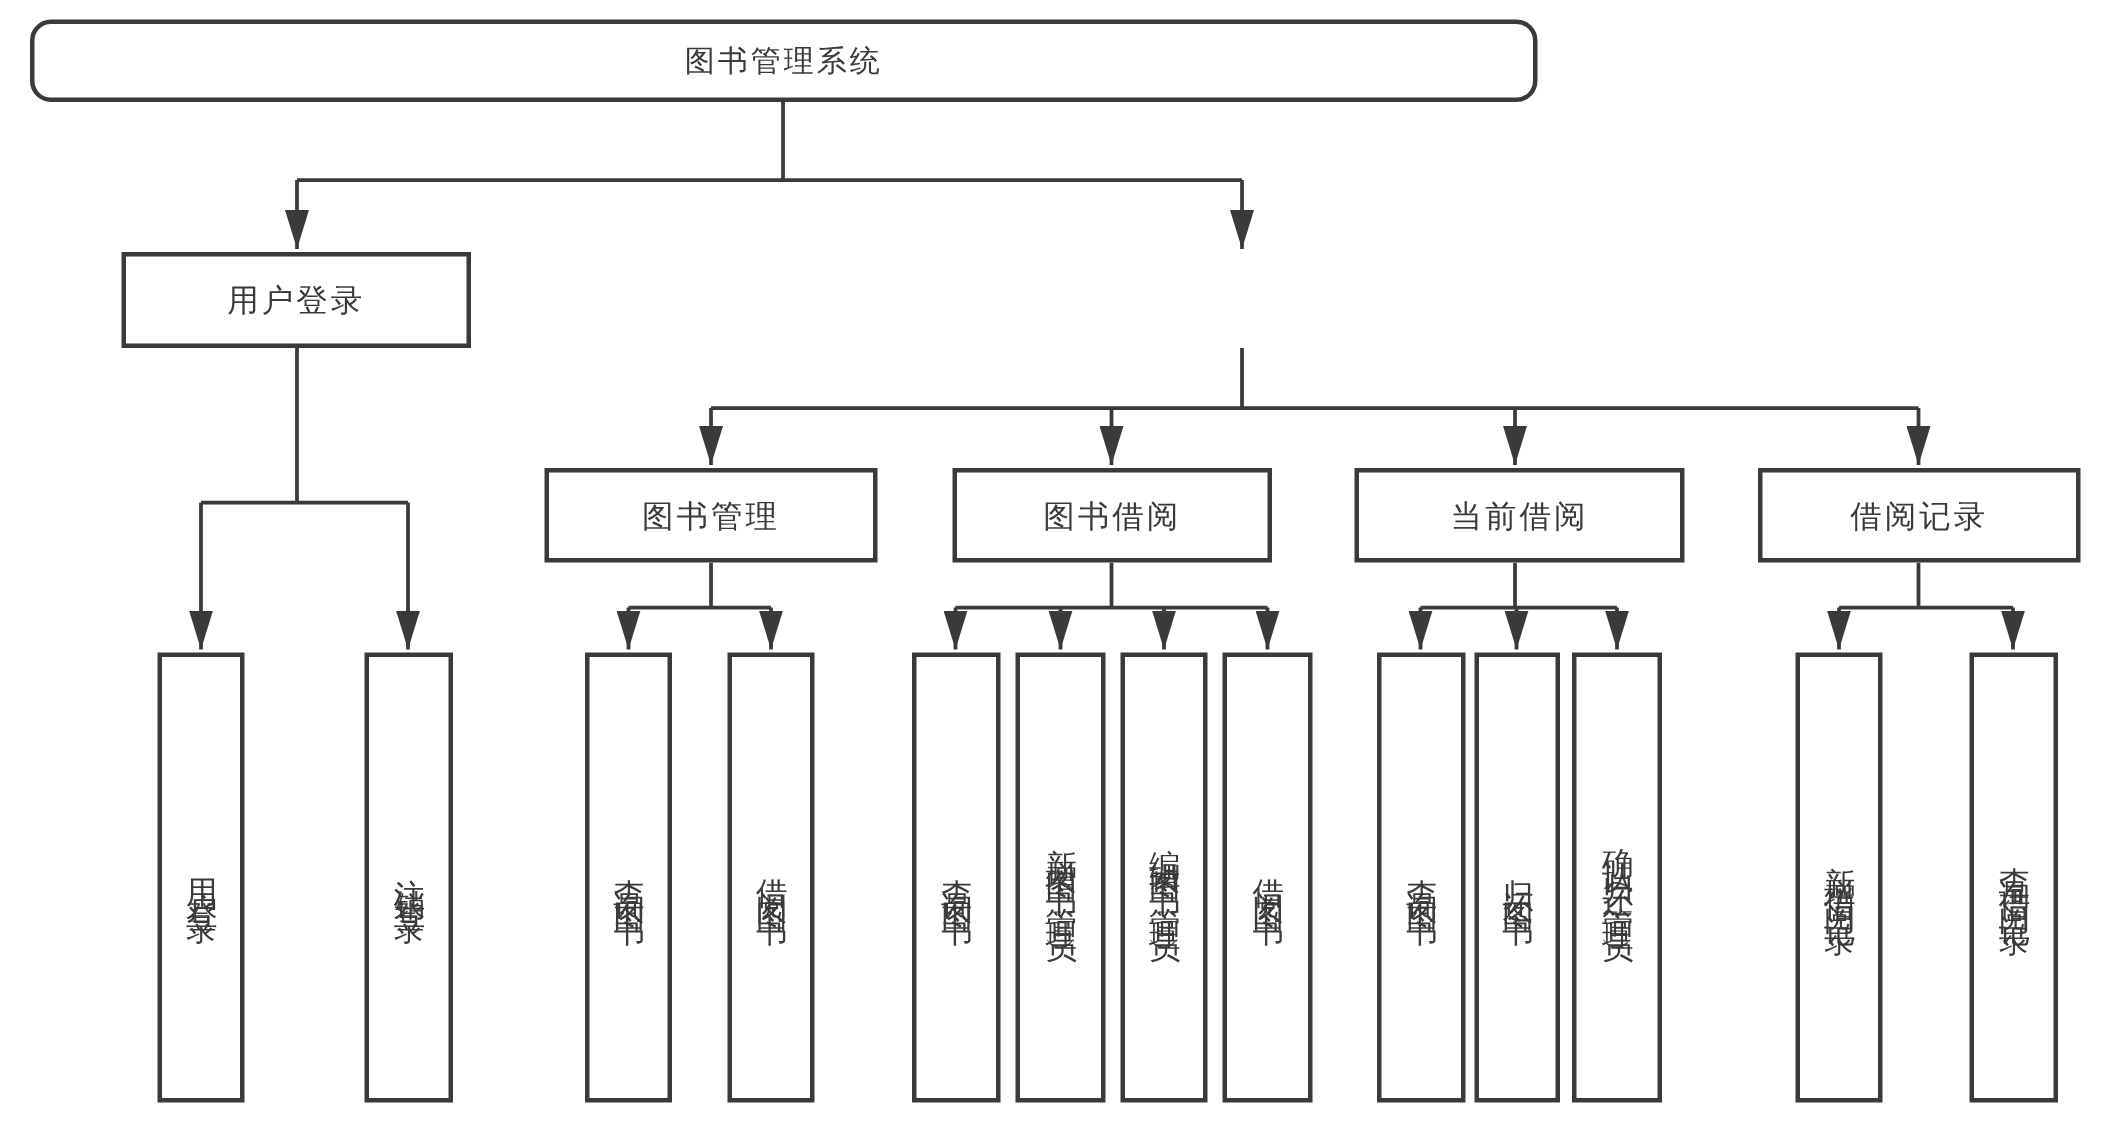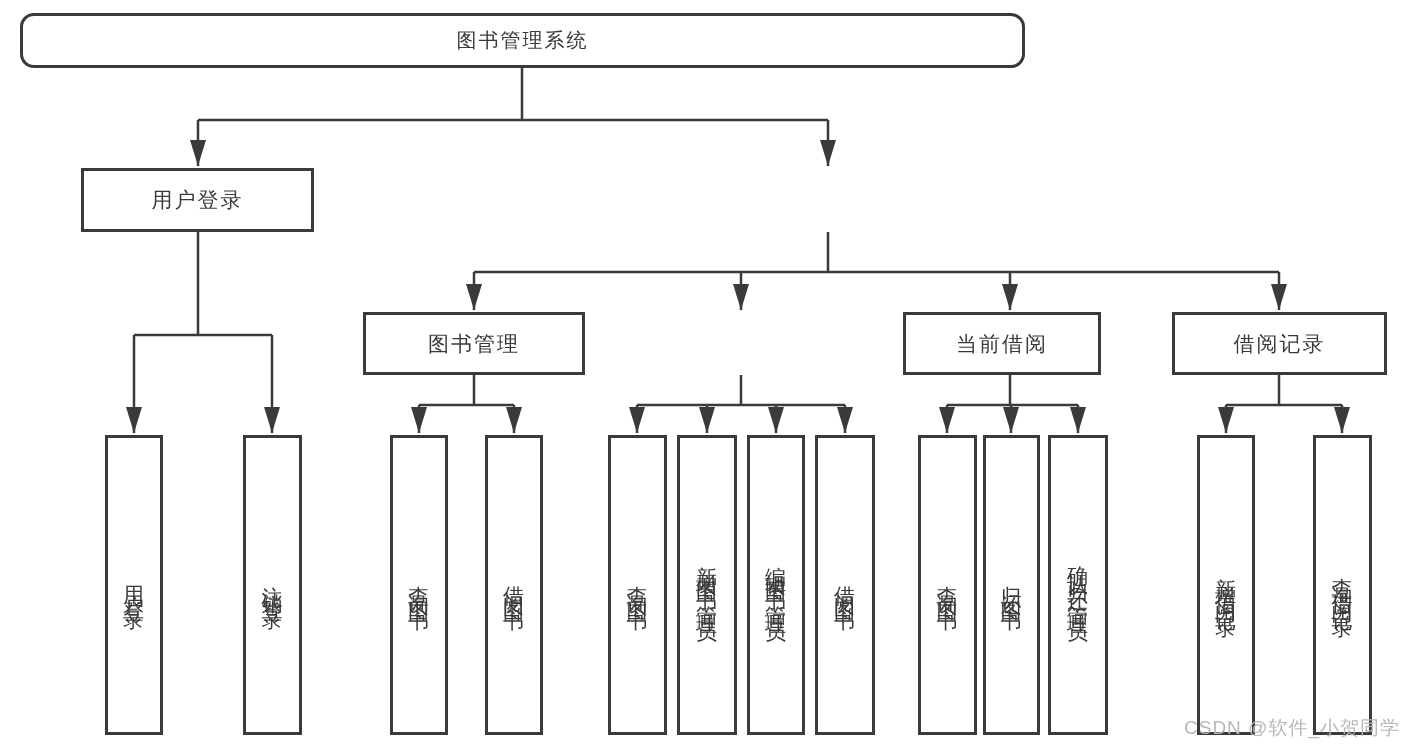--- a/index.html
+++ b/index.html
@@ -105,36 +105,36 @@
       <line x1="1226" y1="405" x2="1226" y2="433" marker-end="url(#ah)"></line>
       <line x1="1342" y1="405" x2="1342" y2="433" marker-end="url(#ah)"></line>
     </g>
   </svg>
 
   <div class="node root" style="left:20px; top:13px; width:1005px; height:55px;border-radius:14px;">图书管理系统</div>
 
   <div class="node h" style="left:81px; top:168px; width:233px; height:64px;">用户登录</div>
 
   <div class="node h" style="left:363px; top:312px; width:222px; height:63px;">图书管理</div>
-  <div class="node h" style="left:903px; top:312px; width:198px; height:63px;">当前借阅</div>
+  <div class="node h" style="left:635px; top:312px; width:213px; height:63px;">图书借阅</div>
+  <div class="node h" style="left:903px; top:312px; width:220px; height:63px;">当前借阅</div>
   <div class="node h" style="left:1172px; top:312px; width:215px; height:63px;">借阅记录</div>
 
   <div class="node v" style="left:105px; top:435px; width:58px; height:300px;">用户登录</div>
   <div class="node v" style="left:243px; top:435px; width:59px; height:300px;">注销登录</div>
 
   <div class="node v" style="left:390px; top:435px; width:58px; height:300px;">查询图书</div>
   <div class="node v" style="left:485px; top:435px; width:58px; height:300px;">借阅图书</div>
 
   <div class="node v" style="left:608px; top:435px; width:59px; height:300px;">查询图书</div>
   <div class="node v" style="left:677px; top:435px; width:60px; height:300px;">新增图书（管理员）</div>
   <div class="node v" style="left:747px; top:435px; width:58px; height:300px;">编辑图书（管理员）</div>
   <div class="node v" style="left:815px; top:435px; width:60px; height:300px;">借阅图书</div>
 
   <div class="node v" style="left:918px; top:435px; width:59px; height:300px;">查询图书</div>
   <div class="node v" style="left:983px; top:435px; width:57px; height:300px;">归还图书</div>
   <div class="node v" style="left:1048px; top:435px; width:60px; height:300px;">确认归还（管理员）</div>
 
   <div class="node v" style="left:1197px; top:435px; width:58px; height:300px;">新增借阅记录</div>
   <div class="node v" style="left:1313px; top:435px; width:59px; height:300px;">查询借阅记录</div>
 
-  <div class="watermark">CSDN @软件_小贺同学</div>
 
 </div>
 
 </body></html>

